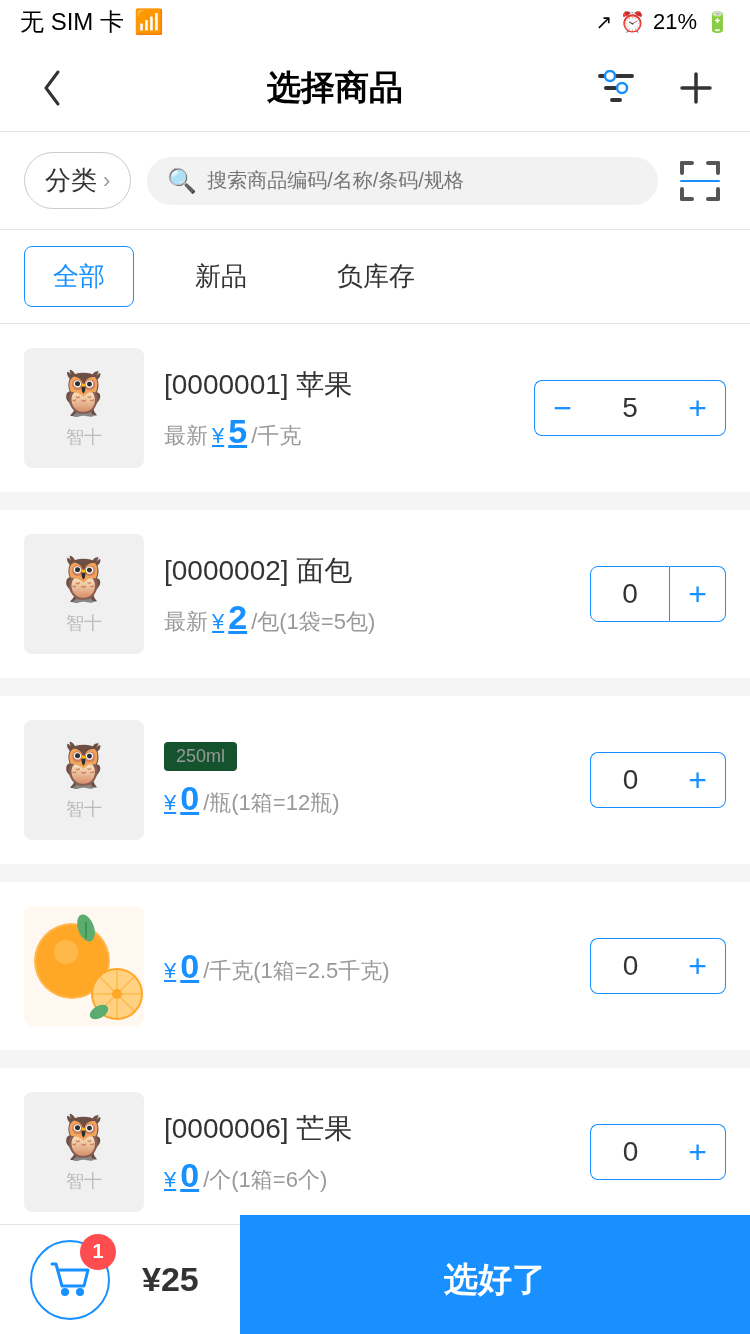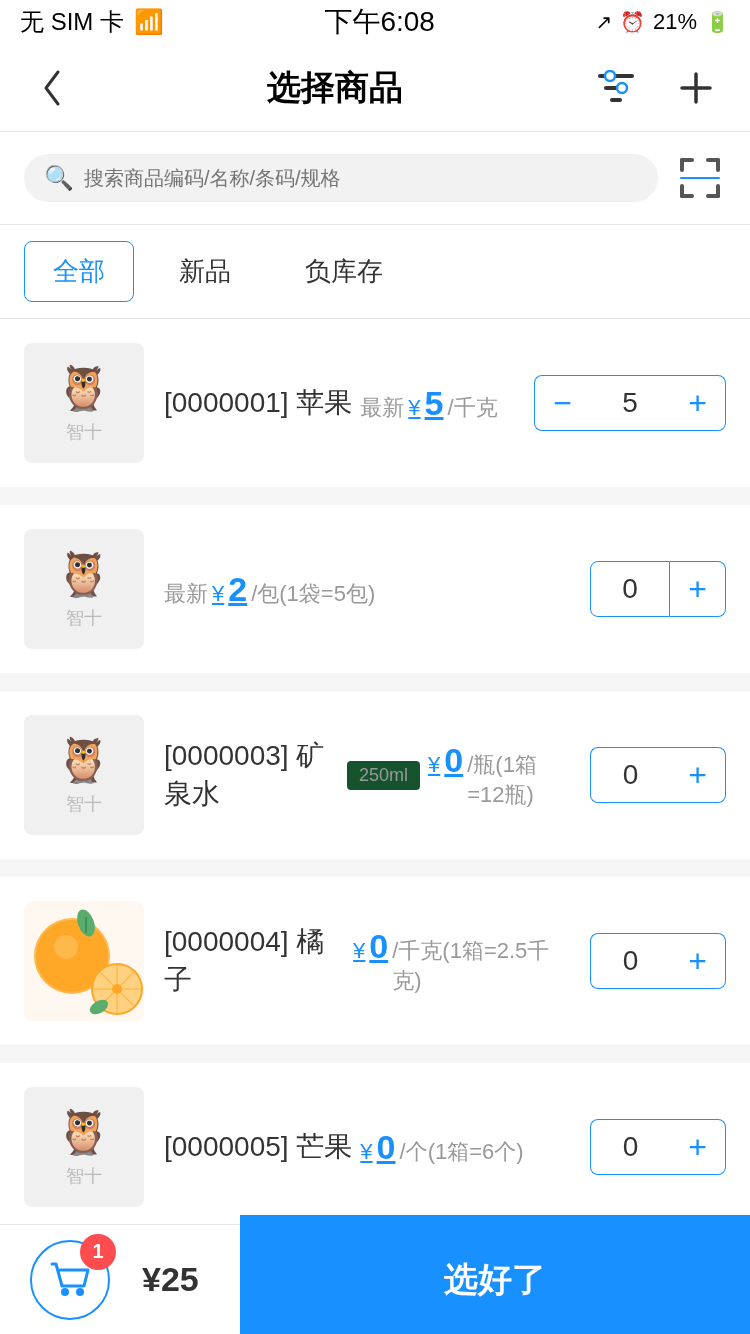--- a/index.html
+++ b/index.html
@@ -112,21 +112,21 @@
       align-items: center;
       justify-content: center;
       cursor: pointer;
     }
 
     
     .tab-bar {
       background: #fff;
       display: flex;
       padding: 16px 24px;
-      gap: 16px;
+      gap: 32px;
       border-bottom: 1px solid #e5e5e5;
     }
     .tab-item {
       padding: 12px 28px;
       border-radius: 8px;
       font-size: 26px;
       color: #333;
       border: 1px solid transparent;
       cursor: pointer;
       background: #fff;
@@ -177,23 +177,22 @@
       color: #bbb;
       margin-top: 6px;
     }
     .product-thumb.orange-img {
       background: #fff;
     }
 
     .product-info {
       flex: 1;
       display: flex;
-      flex-direction: row;
+      flex-direction: column;
       gap: 8px;
-      align-items: center;
     }
     .product-name {
       font-size: 28px;
       color: #333;
       font-weight: 500;
     }
     .product-spec {
       font-size: 18px;
       color: #999;
       background: #14532d;
@@ -354,21 +353,20 @@
     }
   </style>
 </head>
 <body>
 
 <div class="status-bar">
   <div class="status-left">
     <span>无 SIM 卡</span>
     <span>📶</span>
   </div>
-  <div style="font-size:28px;font-weight:500;">下午6:08</div>
   <div class="status-right">
     <span style="font-size:20px;">↗</span>
     <span style="font-size:20px;">⏰</span>
     <span>21%</span>
     <span style="font-size:20px;">🔋</span>
   </div>
 </div>
 
 <div class="nav-bar">
   <div class="nav-back">
@@ -389,20 +387,24 @@
     </div>
     <div class="nav-action-btn">
       <svg width="36" height="36" viewBox="0 0 36 36" fill="none">
         <path d="M18 4 V32 M4 18 H32" stroke="#333" stroke-width="3.5" stroke-linecap="round"></path>
       </svg>
     </div>
   </div>
 </div>
 
 <div class="filter-bar">
+  <div class="category-btn">
+    <span>分类</span>
+    <span style="color:#999;font-size:22px;">›</span>
+  </div>
   <div class="search-box">
     <span style="color:#999;font-size:24px;">🔍</span>
     <input type="text" style="font-size: 20px; color: rgb(153, 153, 153); width: 100%; border: none; background: transparent; outline: none;" placeholder="搜索商品编码/名称/条码/规格">
   </div>
   <div class="scan-btn">
     <svg width="44" height="44" viewBox="0 0 44 44" fill="none">
       <rect x="2" y="2" width="14" height="4" rx="2" fill="#555"></rect>
       <rect x="2" y="2" width="4" height="14" rx="2" fill="#555"></rect>
       <rect x="28" y="2" width="14" height="4" rx="2" fill="#555"></rect>
       <rect x="38" y="2" width="4" height="14" rx="2" fill="#555"></rect>
@@ -445,20 +447,21 @@
   </div>
 
   <div class="section-divider"></div>
 
   <div class="product-item">
     <div class="product-thumb">
       <span class="owl-icon">🦉</span>
       <span class="brand-label">智十</span>
     </div>
     <div class="product-info">
+      <div class="product-name">[0000002] 面包</div>
       <div class="product-price">
         <span class="price-label">最新</span>
         <span class="price-currency price-underline">¥</span>
         <span class="price-num price-underline">2</span>
         <span class="price-unit">/包(1袋=5包)</span>
       </div>
     </div>
     <div class="qty-control">
       <input class="qty-input" type="text" value="0" style="border-radius: 8px 0px 0px 8px; border: 1px solid rgb(24, 144, 255);">
       <button class="qty-btn qty-plus">+</button>
@@ -466,21 +469,20 @@
   </div>
 
   <div class="section-divider"></div>
 
   <div class="product-item tall">
     <div class="product-thumb">
       <span class="owl-icon">🦉</span>
       <span class="brand-label">智十</span>
     </div>
     <div class="product-info">
-      <div class="product-name">[0000003] 矿泉水</div>
       <div class="product-spec">250ml</div>
       <div class="product-price">
         <span class="price-currency price-underline">¥</span>
         <span class="price-num price-underline">0</span>
         <span class="price-unit">/瓶(1箱=12瓶)</span>
       </div>
     </div>
     <div class="qty-control">
       <input class="qty-input" type="text" value="0" style="border-radius: 8px 0px 0px 8px; border-top: 1px solid rgb(24, 144, 255); border-bottom: 1px solid rgb(24, 144, 255); border-left: 1px solid rgb(24, 144, 255); border-image: initial; border-right: none;">
       <button class="qty-btn qty-plus">+</button>
@@ -509,42 +511,41 @@
           <line x1="69" y1="88" x2="117" y2="88" stroke="#ffb84d" stroke-width="1.5"></line>
           <line x1="76" y1="71" x2="110" y2="105" stroke="#ffb84d" stroke-width="1.2"></line>
           <line x1="110" y1="71" x2="76" y2="105" stroke="#ffb84d" stroke-width="1.2"></line>
           <circle cx="93" cy="88" r="5" fill="#ffa726"></circle>
 
           <ellipse cx="75" cy="106" rx="10" ry="6" fill="#5aad6e" transform="rotate(-30 75 106)"></ellipse>
         </svg>
       </div>
     </div>
     <div class="product-info">
-      <div class="product-name">[0000004] 橘子</div>
       <div class="product-price">
         <span class="price-currency price-underline">¥</span>
         <span class="price-num price-underline">0</span>
         <span class="price-unit">/千克(1箱=2.5千克)</span>
       </div>
     </div>
     <div class="qty-control">
       <input class="qty-input" type="text" value="0" style="border-radius: 8px 0px 0px 8px; border-top: 1px solid rgb(24, 144, 255); border-bottom: 1px solid rgb(24, 144, 255); border-left: 1px solid rgb(24, 144, 255); border-image: initial; border-right: none;">
       <button class="qty-btn qty-plus">+</button>
     </div>
   </div>
 
   <div class="section-divider"></div>
 
   <div class="product-item">
     <div class="product-thumb">
       <span class="owl-icon">🦉</span>
       <span class="brand-label">智十</span>
     </div>
     <div class="product-info">
-      <div class="product-name">[0000005] 芒果</div>
+      <div class="product-name">[0000006] 芒果</div>
       <div class="product-price">
         <span class="price-currency price-underline">¥</span>
         <span class="price-num price-underline">0</span>
         <span class="price-unit">/个(1箱=6个)</span>
       </div>
     </div>
     <div class="qty-control">
       <input class="qty-input" type="text" value="0" style="border-radius: 8px 0px 0px 8px; border-top: 1px solid rgb(24, 144, 255); border-bottom: 1px solid rgb(24, 144, 255); border-left: 1px solid rgb(24, 144, 255); border-image: initial; border-right: none;">
       <button class="qty-btn qty-plus">+</button>
     </div>

